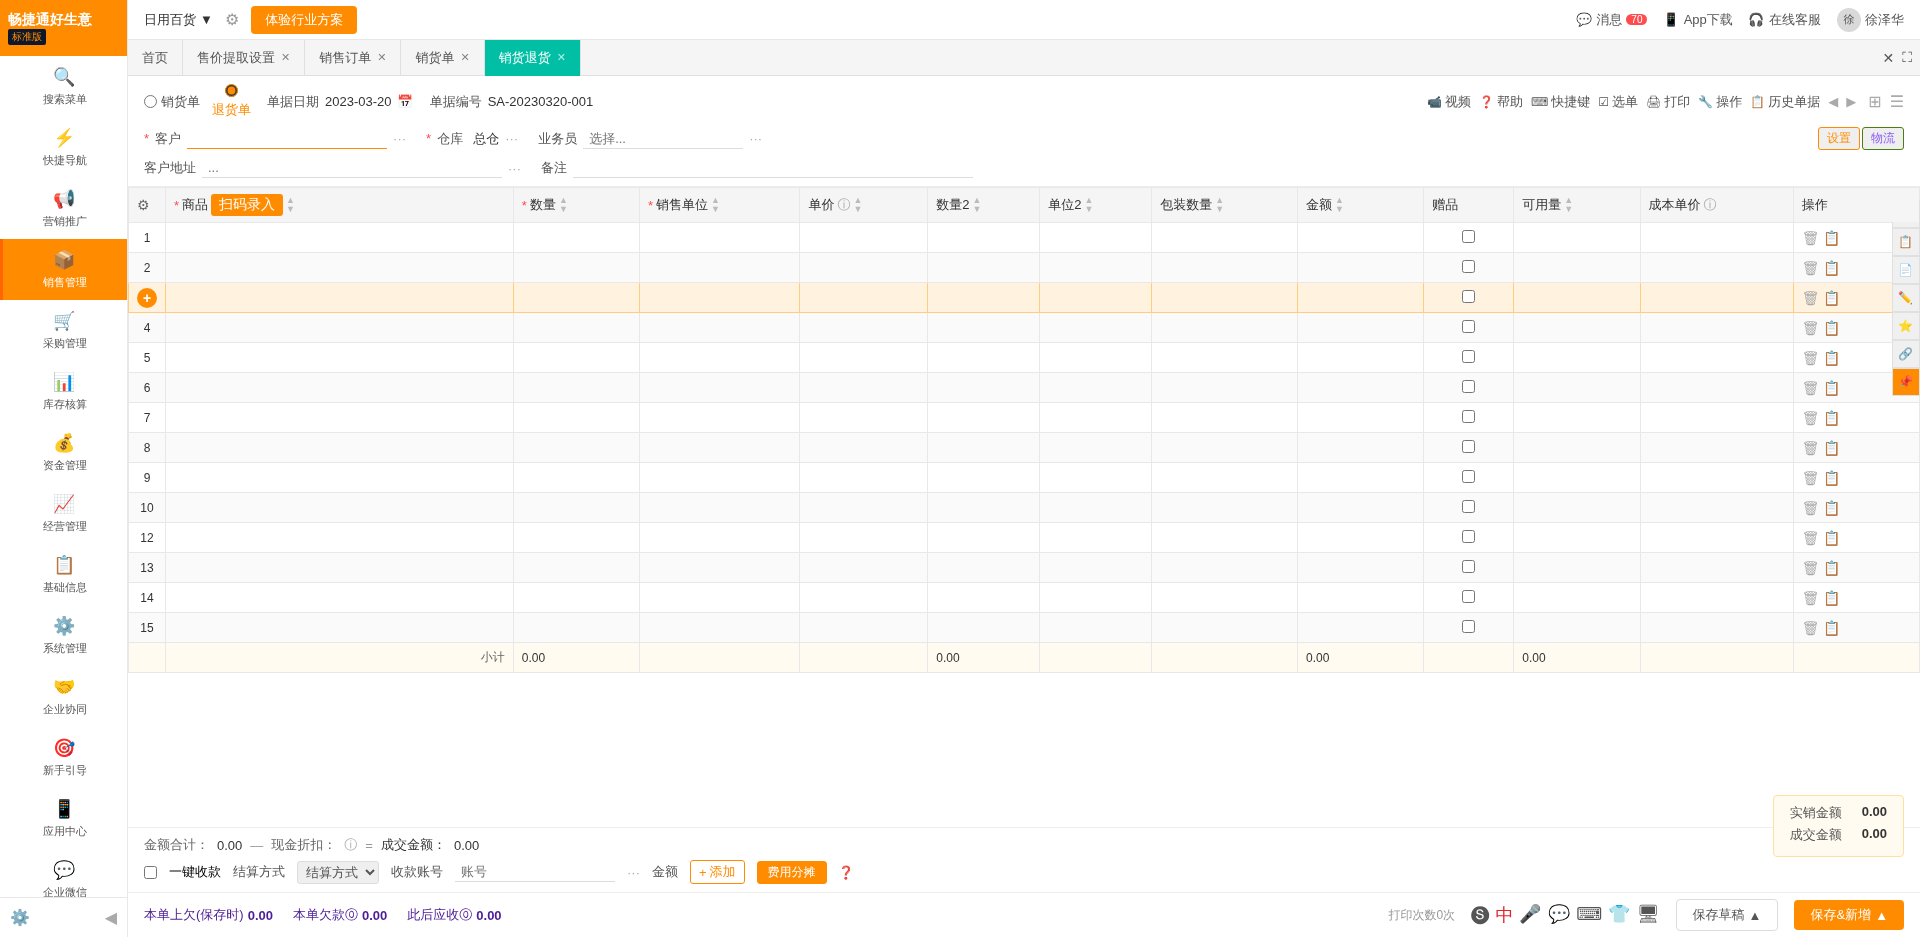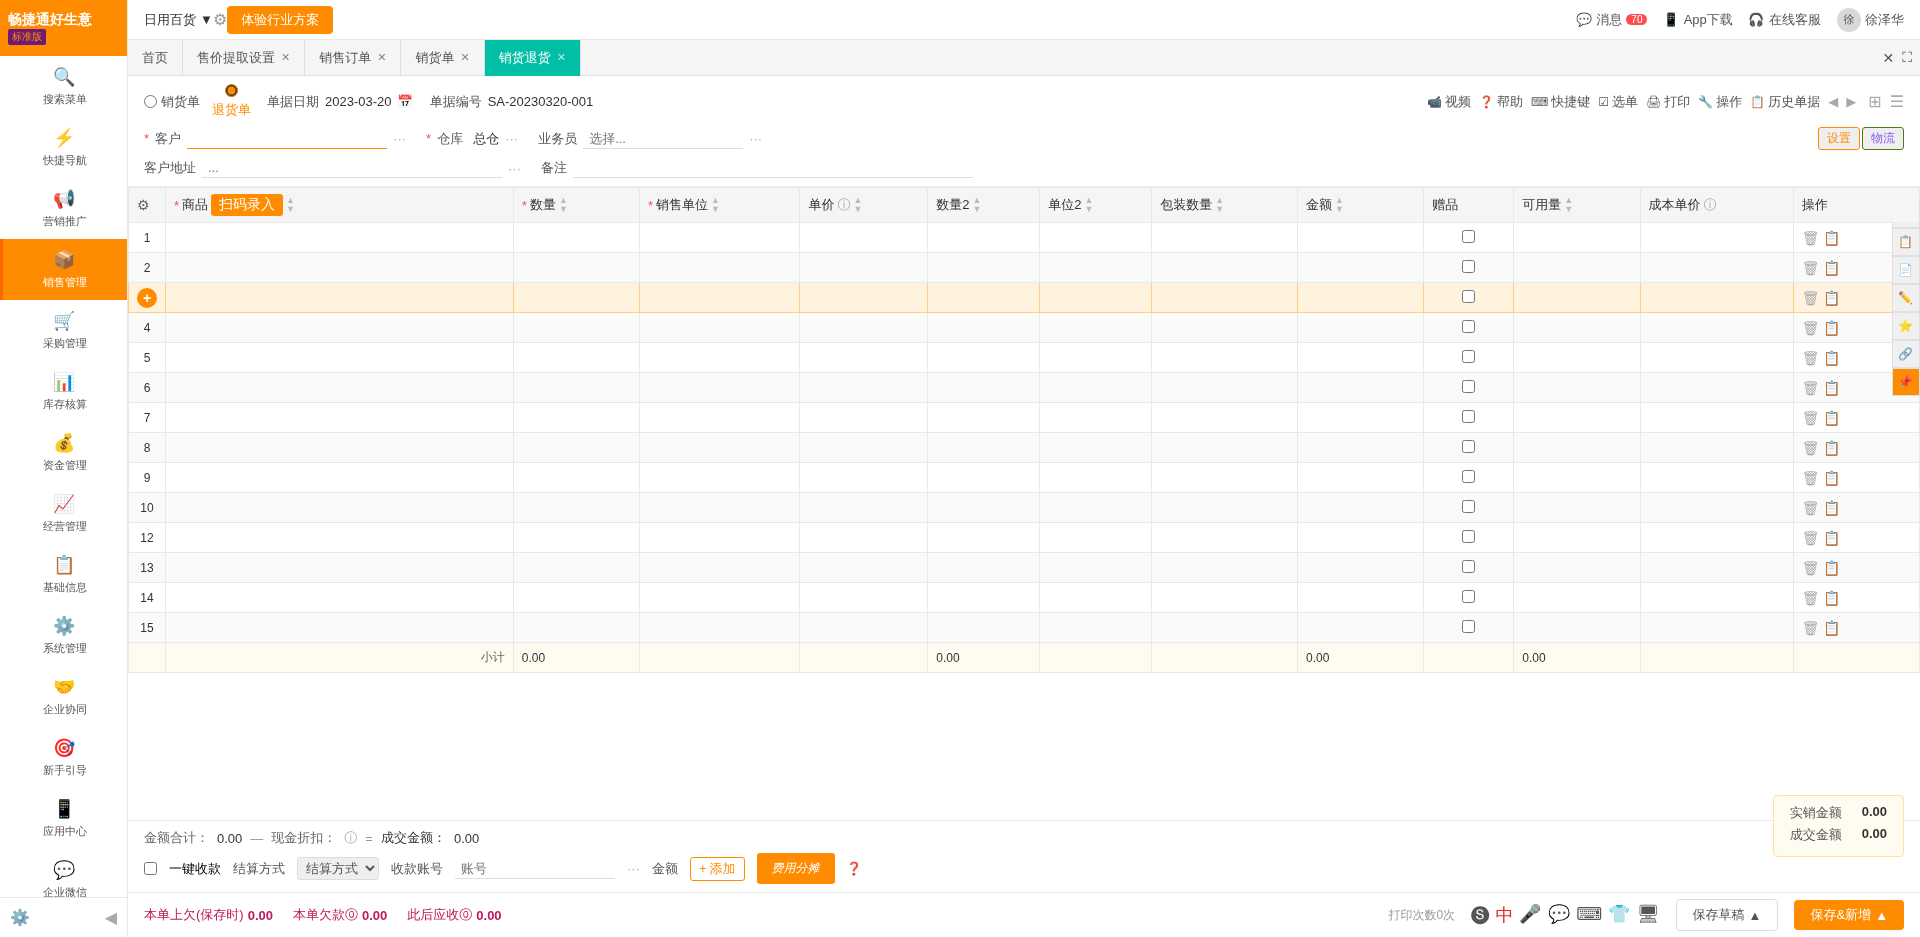--- a/index.html
+++ b/index.html
@@ -2,35 +2,35 @@
 <html><head>
   <meta charset="utf-8">
   <style>
     * { box-sizing: border-box; margin: 0; padding: 0; font-family: 'Microsoft YaHei', Arial, sans-serif; font-size: 13px; }
     body { display: flex; height: 937px; overflow: hidden; background: #f0f2f5; }
 
     
     .sidebar { width: 128px; background: #fff; display: flex; flex-direction: column; border-right: 1px solid #e8e8e8; flex-shrink: 0; }
     .sidebar-logo { background: #ff8c00; padding: 10px 8px; display: flex; align-items: center; gap: 6px; height: 56px; }
     .sidebar-logo-text { color: #fff; font-size: 14px; font-weight: bold; line-height: 1.2; }
-    .sidebar-logo-badge { background: #701a75; color: #ff8c00; font-size: 10px; padding: 1px 4px; border-radius: 2px; margin-top: 2px; display: inline-block; }
+    .sidebar-logo-badge { background: #0f172a; color: #ff8c00; font-size: 10px; padding: 1px 4px; border-radius: 2px; margin-top: 2px; display: inline-block; }
     .sidebar-nav { flex: 1; overflow-y: auto; }
     .sidebar-item { display: flex; flex-direction: column; align-items: center; padding: 10px 6px; cursor: pointer; color: #555; gap: 4px; border-left: 3px solid transparent; }
     .sidebar-item.active { background: #ff8c00; color: #fff; border-left: 3px solid #ff6600; }
     .sidebar-item .icon { font-size: 18px; }
     .sidebar-item .label { font-size: 11px; text-align: center; }
     .sidebar-bottom { padding: 10px; display: flex; justify-content: space-between; border-top: 1px solid #e8e8e8; }
     .sidebar-bottom-icon { font-size: 16px; color: #aaa; cursor: pointer; }
 
     
     .main { flex: 1; display: flex; flex-direction: column; overflow: hidden; }
 
     
     .top-header { background: #fff; height: 40px; display: flex; align-items: center; justify-content: space-between; padding: 0 16px; border-bottom: 1px solid #e8e8e8; flex-shrink: 0; }
-    .top-header-left { display: flex; align-items: center; gap: 0; }
+    .top-header-left { display: flex; align-items: center; gap: 12px; }
     .top-header-select { display: flex; align-items: center; gap: 4px; color: #333; font-size: 13px; cursor: pointer; }
     .top-header-gear { color: #999; cursor: pointer; font-size: 16px; }
     .top-header-btn { background: #ff8c00; color: #fff; border: none; border-radius: 4px; padding: 5px 14px; font-size: 13px; cursor: pointer; }
     .top-header-right { display: flex; align-items: center; gap: 16px; color: #555; font-size: 13px; }
     .top-header-right-item { display: flex; align-items: center; gap: 4px; cursor: pointer; }
     .badge { background: #ff4d4f; color: #fff; border-radius: 10px; font-size: 10px; padding: 0 5px; min-width: 18px; text-align: center; }
     .avatar { width: 24px; height: 24px; border-radius: 50%; background: #d9d9d9; display: flex; align-items: center; justify-content: center; font-size: 11px; color: #555; }
 
     
     .tab-bar { background: #f5f5f5; display: flex; align-items: center; border-bottom: 1px solid #e0e0e0; flex-shrink: 0; height: 36px; }
@@ -83,27 +83,27 @@
     .footer { border-top: 1px solid #eee; padding: 8px 16px; flex-shrink: 0; }
     .footer-row1 { display: flex; align-items: center; gap: 8px; margin-bottom: 6px; }
     .footer-row2 { display: flex; align-items: center; gap: 12px; }
     .footer-label { color: #666; }
     .footer-value { color: #333; font-weight: 500; }
     .footer-separator { color: #999; }
     .equal-sign { color: #999; }
     .footer-deal { color: #333; }
     .footer-checkbox { accent-color: #ff8c00; }
     .footer-add-btn { background: none; border: 1px solid #ff8c00; color: #ff8c00; border-radius: 3px; padding: 2px 8px; cursor: pointer; display: flex; align-items: center; gap: 3px; font-size: 12px; }
-    .fee-btn { background: #fff; border: 5px solid #404040; color: #555; border-radius: 3px; padding: 2px 10px; cursor: pointer; font-size: 12px; font-style: italic; }
+    .fee-btn { background: #fff; border: 1px solid #404040; color: #555; border-radius: 3px; padding: 2px 10px; cursor: pointer; font-size: 12px; }
     .fee-btn.active { background: #ff8c00; color: #fff; border-color: #ff8c00; }
     .help-icon { color: #aaa; cursor: pointer; }
 
     
     .status-bar { background: #fff; border-top: 1px solid #eee; padding: 6px 16px; display: flex; align-items: center; gap: 20px; flex-shrink: 0; }
-    .status-item { display: flex; align-items: center; gap: 4px; color: #be185d; font-size: 12px; }
+    .status-item { display: flex; align-items: center; gap: 4px; color: #4c1d95; font-size: 12px; }
     .status-value { font-weight: 600; }
     .save-draft-btn { border: 1px solid #ddd; background: #fff; color: #555; border-radius: 4px; padding: 6px 16px; cursor: pointer; display: flex; align-items: center; gap: 4px; font-size: 13px; }
     .save-new-btn { background: #ff8c00; color: #fff; border: none; border-radius: 4px; padding: 6px 16px; cursor: pointer; display: flex; align-items: center; gap: 4px; font-size: 13px; }
 
     
     .summary-panel { position: absolute; right: 16px; bottom: 80px; background: #fffbf0; border: 1px solid #ffe0a0; border-radius: 4px; padding: 8px 16px; }
     .summary-row { display: flex; justify-content: space-between; gap: 20px; color: #555; font-size: 12px; margin-bottom: 4px; }
     .summary-amount { font-weight: 600; color: #333; }
 
     

